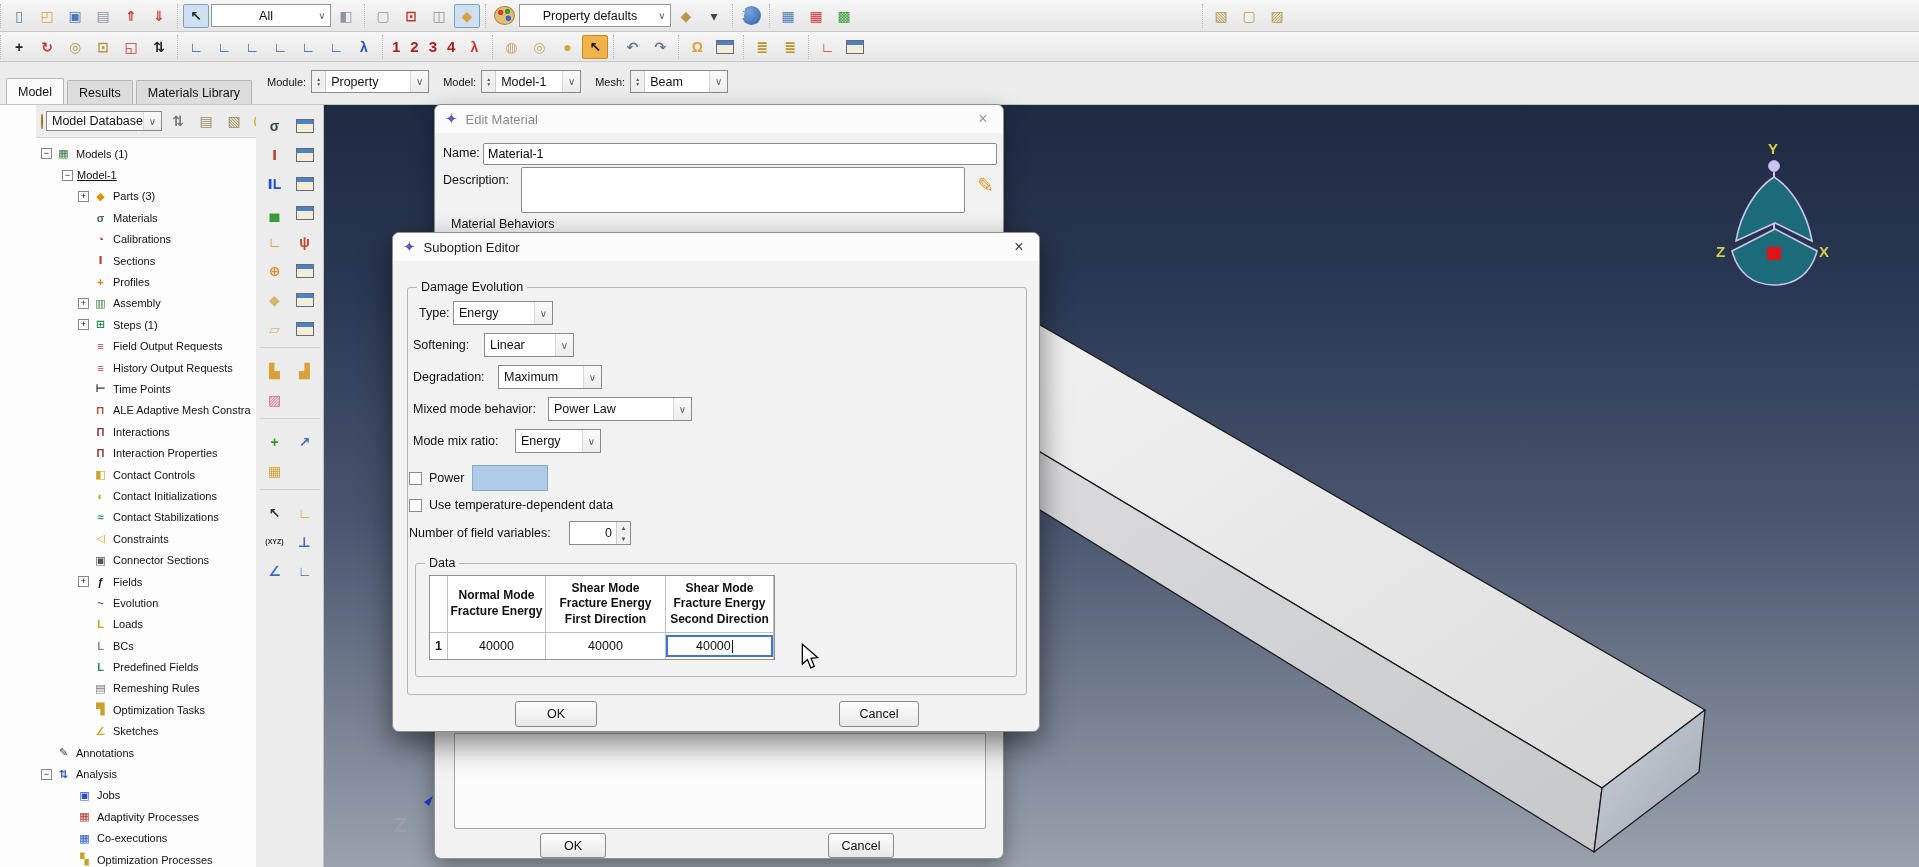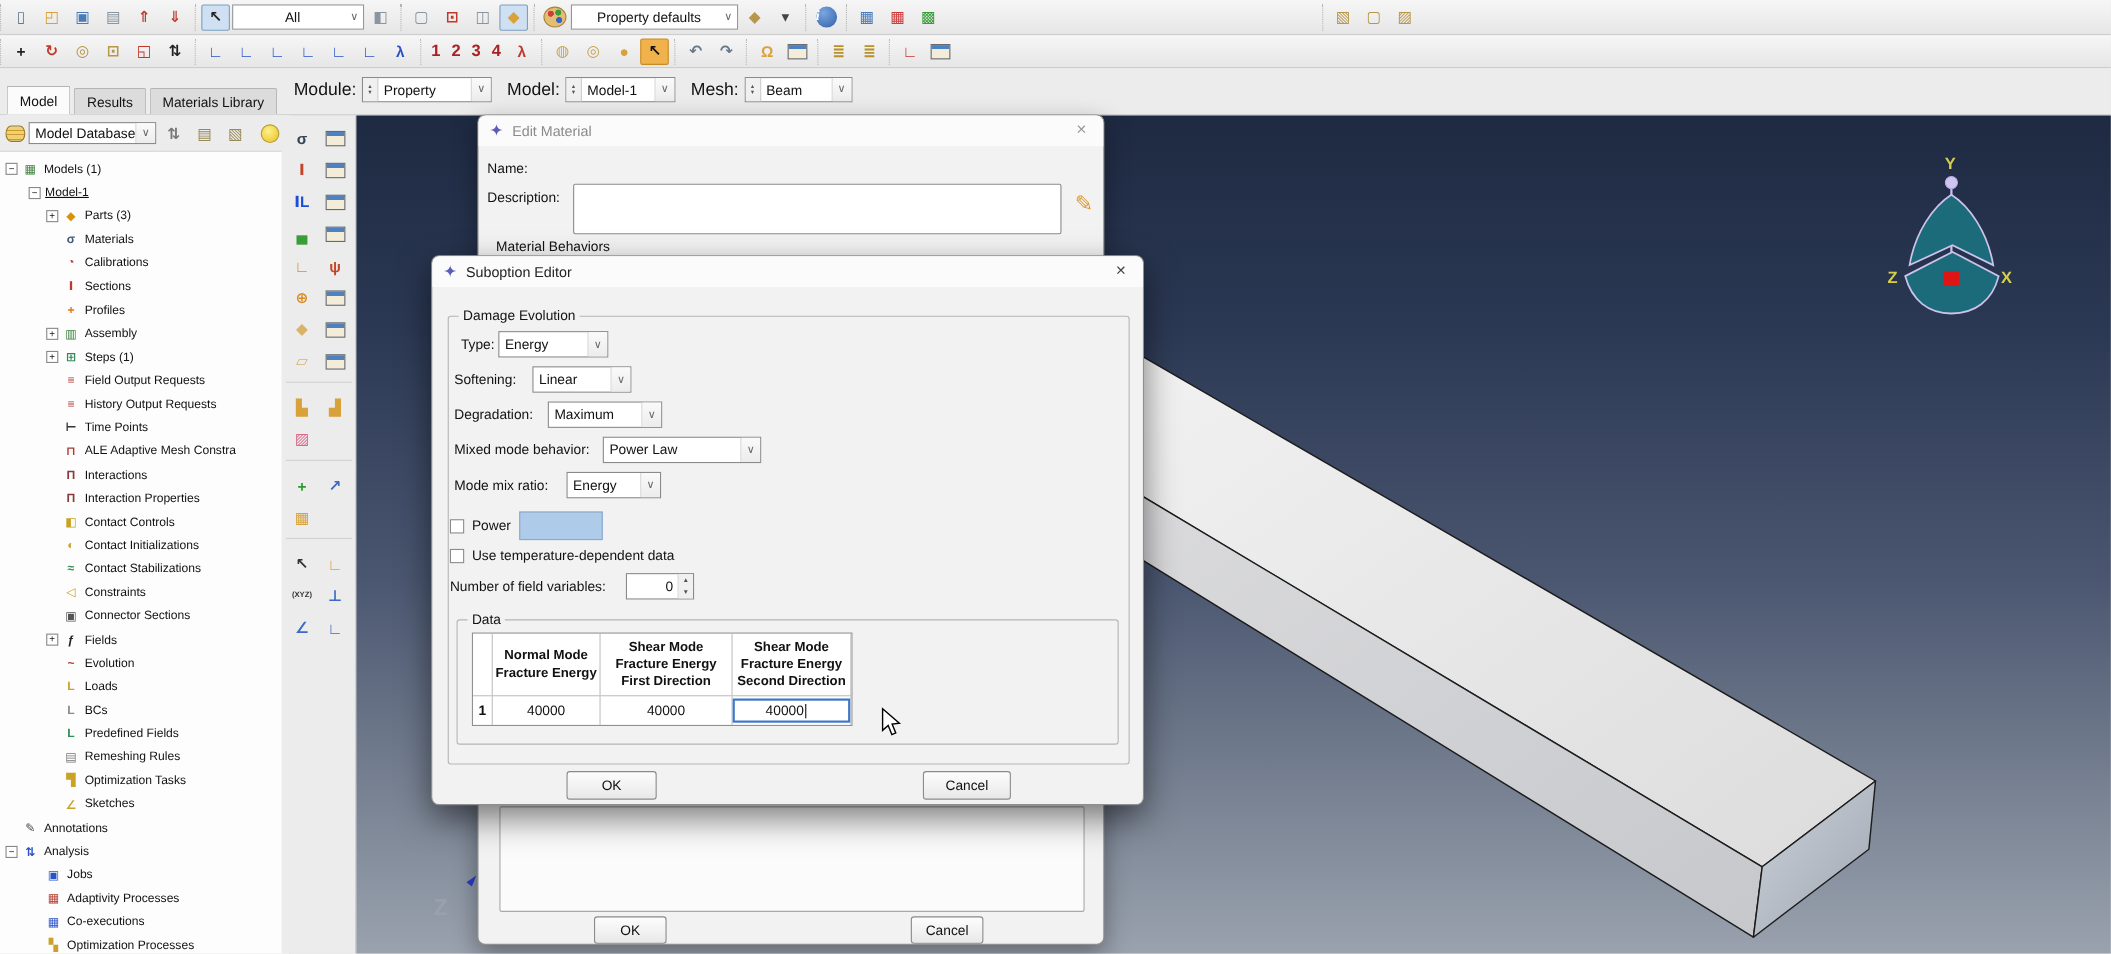--- a/index.html
+++ b/index.html
@@ -31,31 +31,31 @@
           background:linear-gradient(#4a82c4 0 4px,#f2ecd8 4px);}
   .ic-bulb{width:15px;height:15px;border-radius:50%;border:1px solid #b89a30;
            background:radial-gradient(circle at 40% 35%,#fdf18a,#e8c020);}
   
   #ctx{position:absolute;top:62px;left:0;width:1919px;height:43px;background:#ececec;
        border-bottom:1px solid #c4c4c4;box-sizing:border-box;}
   #tabs{position:absolute;left:6px;bottom:0;display:flex;align-items:flex-end;}
   .tab{height:23px;padding:0 11px;display:flex;align-items:center;font-size:12.5px;
        border:1px solid #b5b5b5;border-bottom:none;background:#dcdcdc;margin-right:3px;border-radius:2px 2px 0 0;}
   .tab.active{background:#fbfbfb;height:25px;}
-  .ctxlabel{font-size:16px;margin:0 5px 0 14px;}
+  .ctxlabel{font-size:11px;margin:0 5px 0 14px;}
   .dcombo{height:23px;background:#fff;border:1px solid #8a8a8a;display:flex;align-items:center;font-size:12.5px;box-sizing:border-box;}
   .dcombo .spin{width:13px;height:100%;display:flex;flex-direction:column;align-items:center;justify-content:center;
                 background:#f0f0f0;border-right:1px solid #cfcfcf;color:#555;font-size:5px;line-height:5px;}
   .dcombo .val{flex:1;padding-left:5px;white-space:nowrap;}
   .dcombo .chev{width:17px;height:100%;display:flex;align-items:center;justify-content:center;color:#666;
                 border-left:1px solid #d8d8d8;background:linear-gradient(#fafafa,#ececec);font-size:10px;}
   #ctxbar{position:absolute;left:253px;top:8px;display:flex;align-items:center;}
   
   #leftpanel{position:absolute;left:0;top:105px;width:264px;height:762px;background:#fdfdfd;
-             border-right:1px solid #c4c4c4;box-sizing:border-box;}
+             border-right:1px solid #c4c4c4;box-sizing:border-box;padding-left:36px;}
   #dbrow{height:32px;background:#ececec;border-bottom:1px solid #d8d8d8;display:flex;align-items:center;padding:0 5px;gap:3px;}
   .ic-db{width:16px;height:13px;border:1px solid #9a7820;border-radius:40%/70%;
          background:repeating-linear-gradient(#f0d070 0 3px,#c89c30 3px 4px);}
   #dbicons{display:flex;align-items:center;gap:2px;flex:1;}
   #dbicons .tb-btn:last-child{margin-left:auto;}
   #tree{padding-top:5px;}
   .trow{display:flex;align-items:center;height:21.4px;white-space:nowrap;}
   .exp{width:11px;height:11px;box-sizing:border-box;border:1px solid #888;background:#fff;
        font-size:9px;line-height:8px;text-align:center;margin-right:4px;flex:none;}
   .spacer{width:15px;flex:none;}
@@ -668,20 +668,21 @@
   </svg>
 </div>
 
 <div class="dialog" id="dlg-em">
   <div class="titlebar">
     <span class="dlg-ico">✦</span>
     <span class="dlg-title">Edit Material</span>
   </div>
   <div class="dlg-close">×</div>
   <span class="flabel" style="left:8px;top:41px">Name:</span>
+  <input class="tinput" style="left: 48px; top: 38px; width: 514px; height: 22px;" value="Material-1">
   <span class="flabel" style="left:8px;top:68px">Description:</span>
   <div class="tinput" style="left:86px;top:62px;width:444px;height:46px"></div>
   <span class="pencil" style="left:542px;top:68px">✎</span>
   <span class="flabel" style="left:16px;top:112px">Material Behaviors</span>
   <div class="tinput" style="left:19px;top:628px;width:532px;height:96px;background:#fbfbfb;border-color:#a8a8a8"></div>
   <div class="btn" style="left:105px;top:728px;width:64px;height:23px">
       <span>OK</span>
     </div>
   <div class="btn" style="left:393px;top:728px;width:64px;height:23px">
       <span>Cancel</span>

